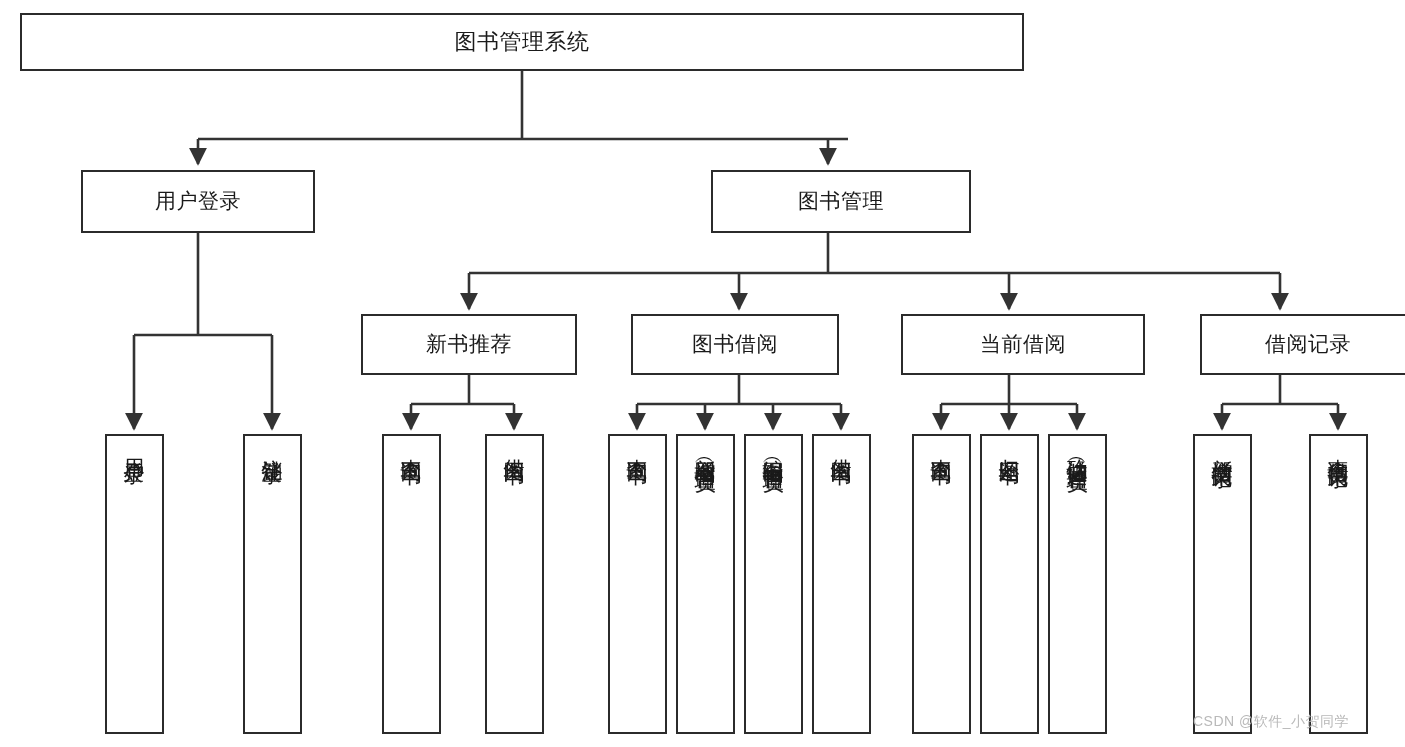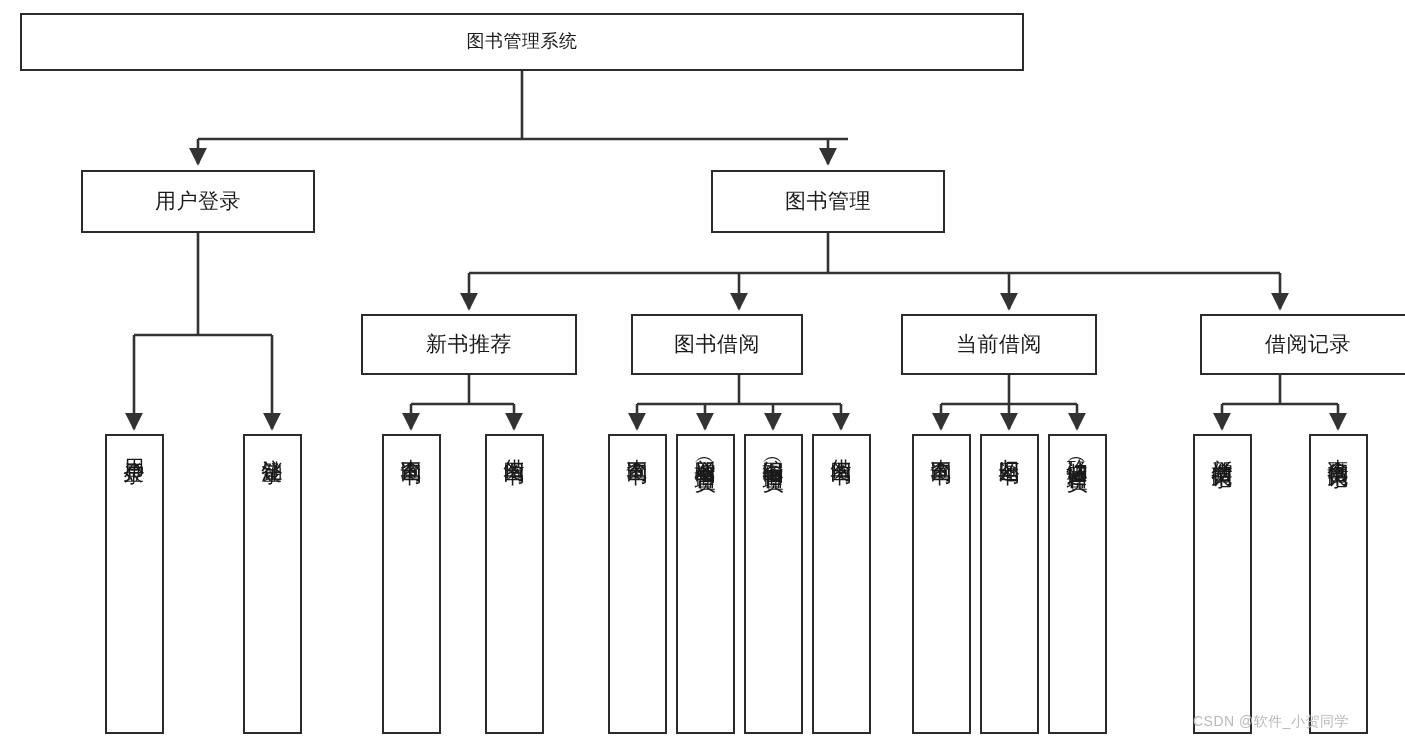--- a/index.html
+++ b/index.html
@@ -52,21 +52,21 @@
   }
   .node.vertical .node-label {
     writing-mode: vertical-rl;
     text-orientation: upright;
     font-size: 21px;
     letter-spacing: 2px;
     line-height: 1;
     white-space: nowrap;
   }
   #root-node .node-label {
-    font-size: 18px;
+    font-size: 22px;
   }
   #watermark {
     position: absolute;
     left: 1193px;
     top: 713px;
     font-size: 14px;
     color: #b9b9b9;
     letter-spacing: 0.5px;
     white-space: nowrap;
     pointer-events: none;
@@ -127,31 +127,31 @@
     </g>
   </svg>
 
   <div class="node horizontal" id="root-node" style="left:20px; top:13px; width:1004px; height:58px;">
     <span class="node-label">图书管理系统</span>
   </div>
 
   <div class="node horizontal" style="left:81px; top:170px; width:234px; height:63px;">
     <span class="node-label">用户登录</span>
   </div>
-  <div class="node horizontal" style="left:711px; top:170px; width:234px; height:63px;">
+  <div class="node horizontal" style="left:711px; top:170px; width:260px; height:63px;">
     <span class="node-label">图书管理</span>
   </div>
 
   <div class="node horizontal" style="left:361px; top:314px; width:216px; height:61px;justify-content:center;">
     <span class="node-label">新书推荐</span>
   </div>
-  <div class="node horizontal" style="left:631px; top:314px; width:172px; height:61px;">
+  <div class="node horizontal" style="left:631px; top:314px; width:208px; height:61px;">
     <span class="node-label">图书借阅</span>
   </div>
-  <div class="node horizontal" style="left:901px; top:314px; width:196px; height:61px;">
+  <div class="node horizontal" style="left:901px; top:314px; width:244px; height:61px;">
     <span class="node-label">当前借阅</span>
   </div>
   <div class="node horizontal" style="left:1200px; top:314px; width:216px; height:61px;">
     <span class="node-label">借阅记录</span>
   </div>
 
   <div class="node vertical" style="left:105px; top:434px; width:59px; height:300px;">
     <span class="node-label">用户登录</span>
   </div>
   <div class="node vertical" style="left:243px; top:434px; width:59px; height:300px;">

